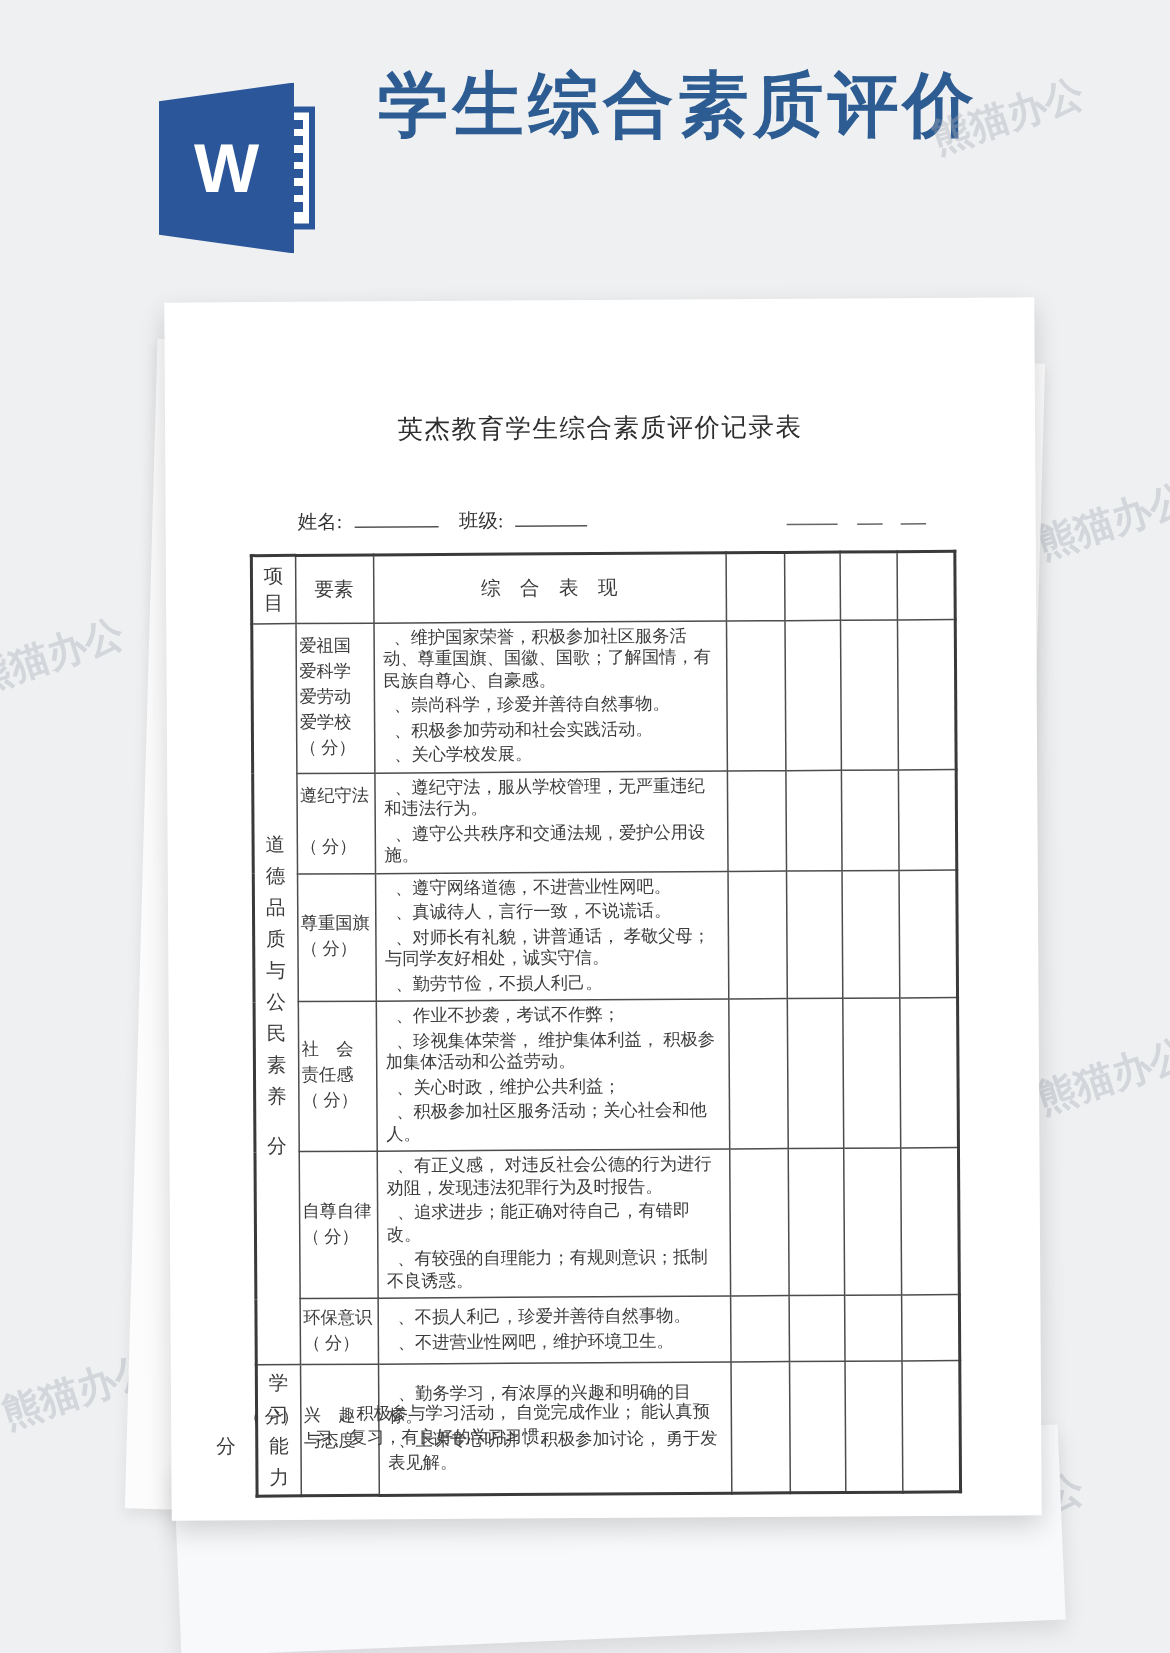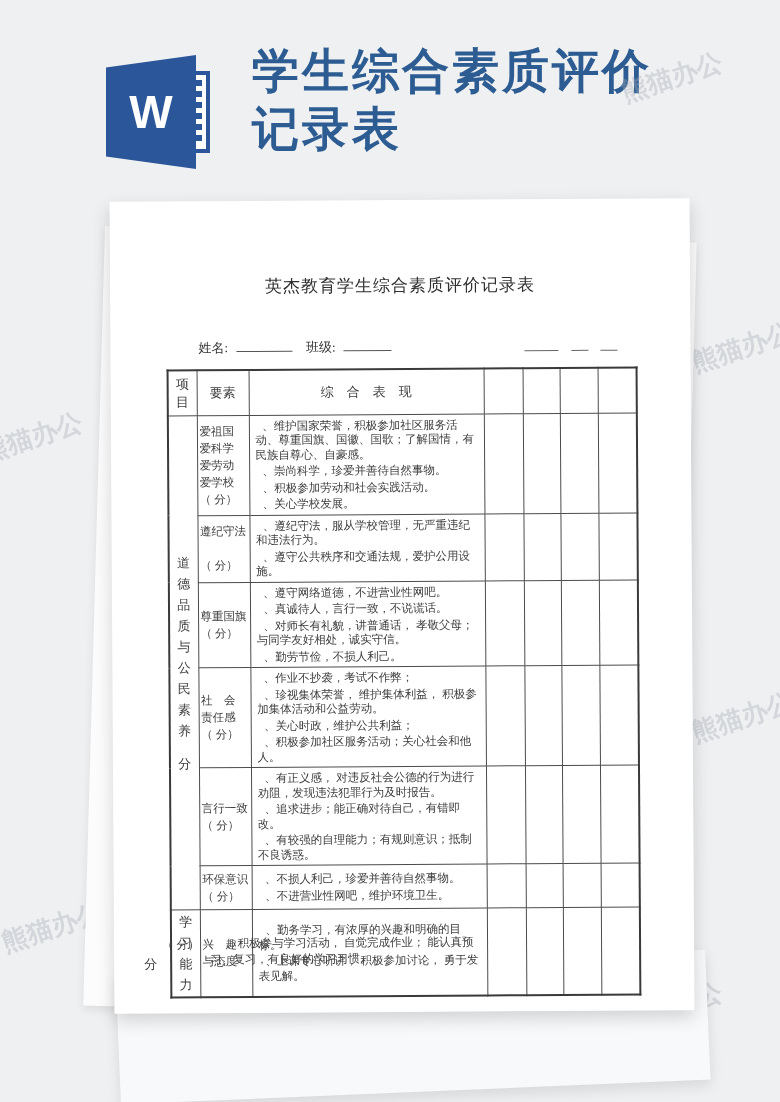--- a/index.html
+++ b/index.html
@@ -127,21 +127,20 @@
   <div class="word-icon">
     <div class="lined-page">
         <div class="lines"></div>
       </div>
     <div class="front-sheet">
       <span>W</span>
     </div>
   </div>
   <div class="banner-title">
     <div>学生综合素质评价</div>
-    <div>记录表</div>
   </div>
 </div>
 
 <div class="wm bg" style="left:620px; top:60px;">熊猫办公</div>
 <div class="wm" style="left:150px; top:290px;">熊猫办公 TUKUPPT.COM</div>
 <div class="wm bg" style="left:-20px; top:420px;">熊猫办公</div>
 <div class="wm" style="left:380px; top:470px;">熊猫办公 TUKUPPT.COM</div>
 <div class="wm bg" style="left:690px; top:330px;">熊猫办公</div>
 <div class="wm" style="left:330px; top:700px;">熊猫办公 TUKUPPT.COM</div>
 <div class="wm bg" style="left:0px; top:910px;">熊猫办公</div>
@@ -245,21 +244,21 @@
         <p class="item">、关心时政，维护公共利益；</p>
         <p class="item">、积极参加社区服务活动；关心社会和他人。</p>
       </td>
       <td class="sc-b1"></td>
       <td></td>
       <td class="sc-b1"></td>
       <td></td>
     </tr>
 
     <tr class="hr5">
-      <td class="el preline">言行一致
+      <td class="el preline">自尊自律
 （ 分）</td>
       <td class="perf">
         <p class="item">、有正义感， 对违反社会公德的行为进行劝阻，发现违法犯罪行为及时报告。</p>
         <p class="item">、追求进步；能正确对待自己，有错即改。</p>
         <p class="item">、有较强的自理能力；有规则意识；抵制不良诱惑。</p>
       </td>
       <td class="sc-b1"></td>
       <td></td>
       <td class="sc-b1"></td>
       <td></td>

